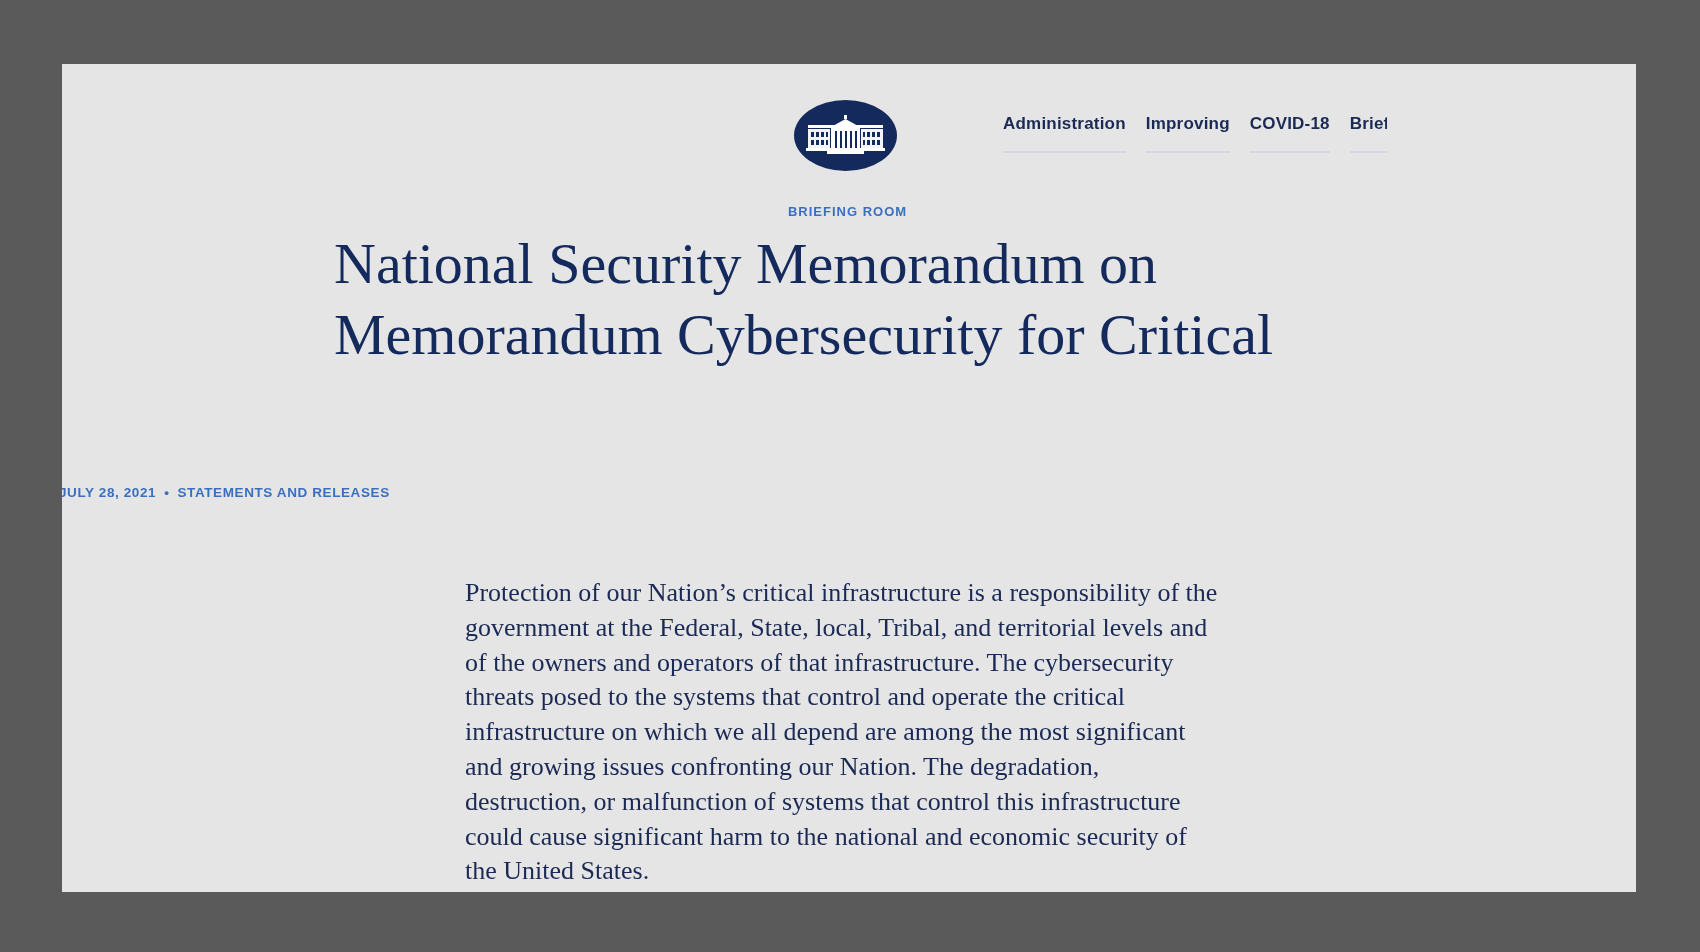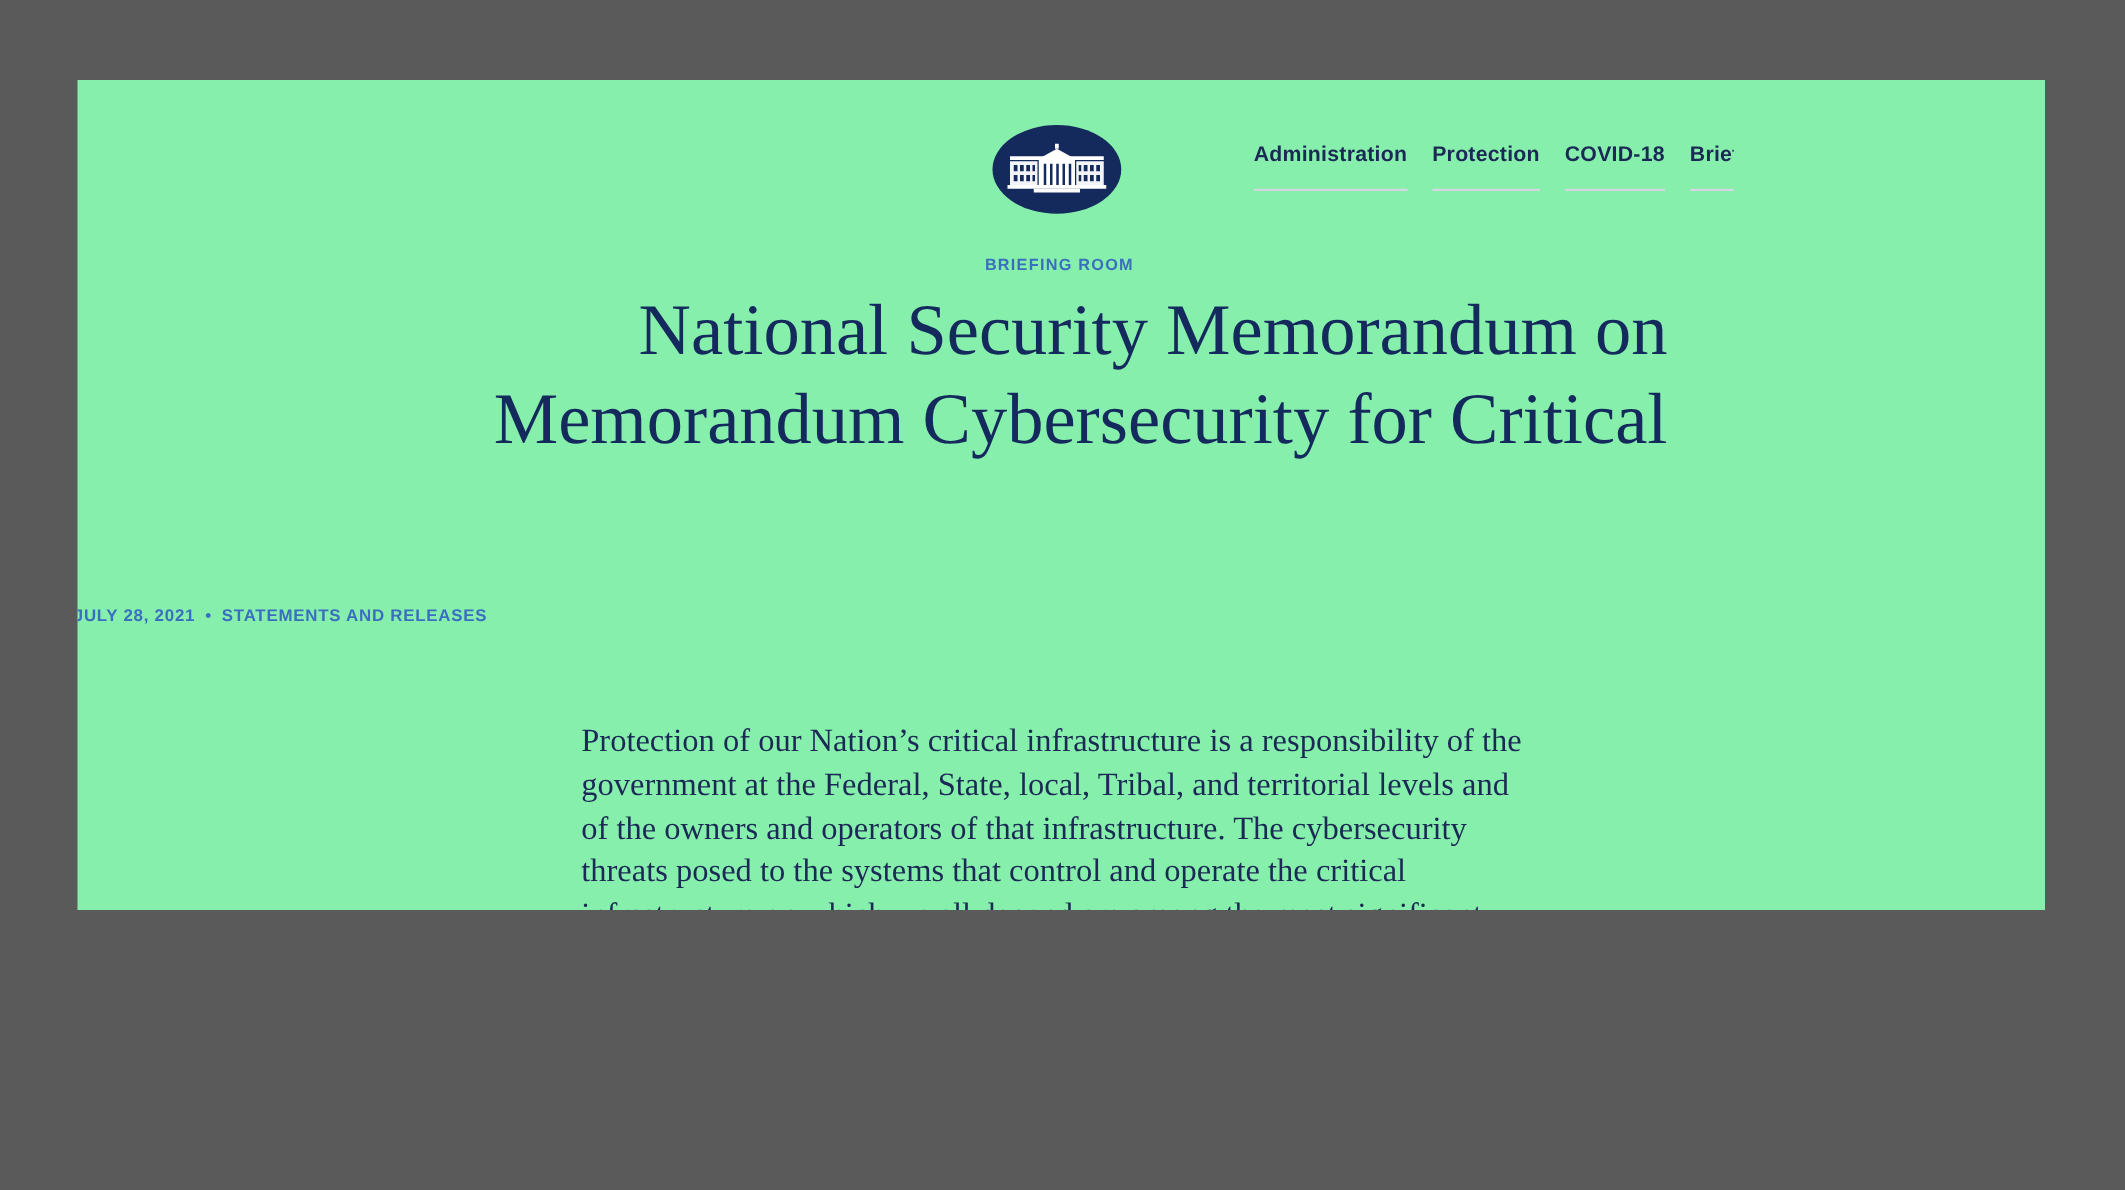--- a/index.html
+++ b/index.html
@@ -6,22 +6,22 @@
   body {
     width: 1700px; height: 952px;
     background: #5a5a5a;
     position: relative;
     overflow: hidden;
     font-family: "Liberation Sans", sans-serif;
   }
   .page {
     position: absolute;
     left: 62px; top: 64px;
-    width: 1574px; height: 664px;
-    background: #86efac;
+    width: 1574px; height: 828px;
+    background: #e5e5e5;
     overflow: hidden;
   }
   .logo {
     position: absolute;
     left: 732px; top: 36px;
     width: 103px; height: 71px;
     border-radius: 50%;
     background: #14295c;
   }
   .logo svg { position: absolute; left: 0; top: 0; }
@@ -52,21 +52,21 @@
     text-align: center;
     color: #3a6fc0;
     font-size: 13px;
     font-weight: bold;
     letter-spacing: 1px;
     margin-left: -3px;
   }
   .title {
     position: absolute;
     left: 272px; width: 1000px; top: 164px;
-    text-align: right;
+    text-align: left;
     color: #14295c;
     font-family: "Liberation Serif", "DejaVu Serif", serif;
     font-size: 58px;
     line-height: 71px;
     margin: 0;
     font-weight: normal;
   }
   .meta {
     position: absolute;
     left: 0; right: 0; top: 421px;
@@ -136,21 +136,21 @@
           <rect x="46" y="31" width="2" height="17"></rect>
         <rect x="51" y="31" width="2" height="17"></rect>
           <rect x="56" y="31" width="2" height="17"></rect>
         <rect x="61" y="31" width="2" height="17"></rect>
       </g>
     </svg>
   </div>
 
   <nav class="nav">
     <a>Administration</a>
-    <a>Protection</a>
+    <a>Improving</a>
     <a>COVID-18</a>
     <a>Briefing Room</a>
   </nav>
 
   <div class="eyebrow">BRIEFING ROOM</div>
 
   <h1 class="title">
     <span>National Security Memorandum on</span><br>
     <span>Memorandum Cybersecurity for Critical</span><br>
   </h1>

